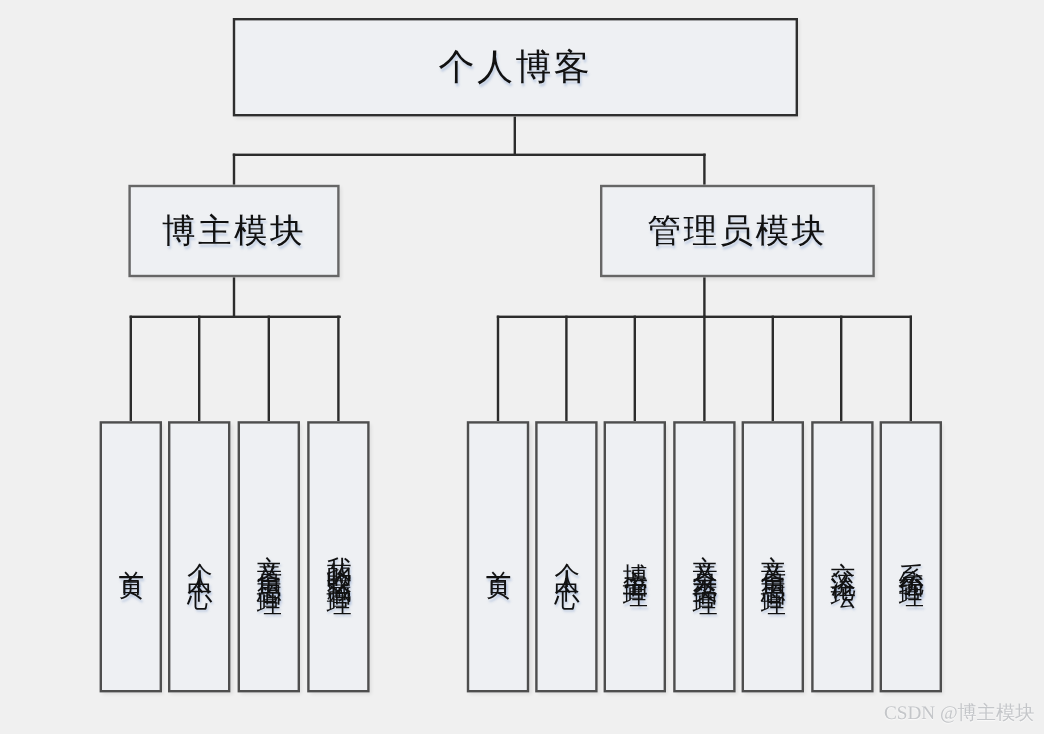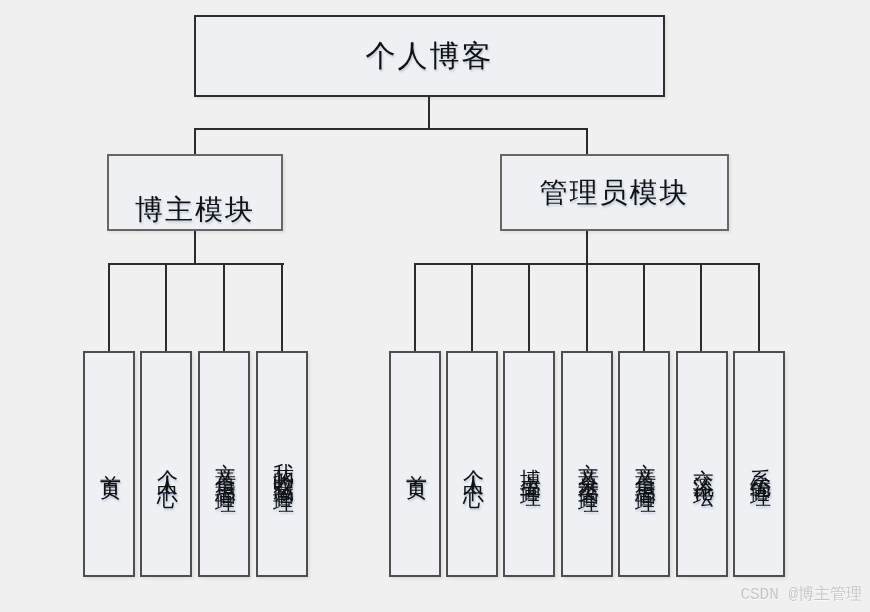--- a/index.html
+++ b/index.html
@@ -1,20 +1,20 @@
 <!DOCTYPE html>
 <html><head>
 <meta charset="utf-8">
 <style>
   html,body{margin:0;padding:0;}
   .stage{
     position:relative;
     width:870px;height:612px;
     background:#f0f0f0;
-    font-family:Liberation Mono, monospace;
+    font-family:Liberation Serif, serif;
     overflow:hidden;
   }
   .box{
     position:absolute;
     box-sizing:border-box;
     background:#eef0f3;
     display:flex;
     align-items:center;
     justify-content:center;
     color:#111;
@@ -25,21 +25,21 @@
     left:194px;top:15px;width:471px;height:82px;
     border:2px solid #2e2e2e;
     font-size:30px;
     letter-spacing:2px;
   }
   .module{
     border:2px solid #666;
     font-size:28px;
     letter-spacing:2px;
   }
-  .module-0{left:107px;top:154px;width:176px;height:77px;align-items:flex-end;}
+  .module-0{left:107px;top:154px;width:176px;height:77px;}
   .module-1{left:472px;top:154px;width:229px;height:77px;margin-left:28px;}
   .leaf{
     top:351px;width:52px;height:226px;
     border:2px solid #4e4e4e;
   }
   .leaf span{
     writing-mode:vertical-rl;
     text-orientation:upright;
     font-size:21px;
     letter-spacing:6px;
@@ -123,15 +123,15 @@
   <div class="box leaf" style="left:618px">
     <span>文章信息管理</span>
   </div>
   <div class="box leaf" style="left:676px">
     <span>交流论坛</span>
   </div>
   <div class="box leaf" style="left:733px">
     <span>系统管理</span>
   </div>
 
-  <div class="watermark">CSDN @博主管理</div>
+  <div class="watermark">CSDN @博主模块</div>
 
 </div>
 
 </body></html>

